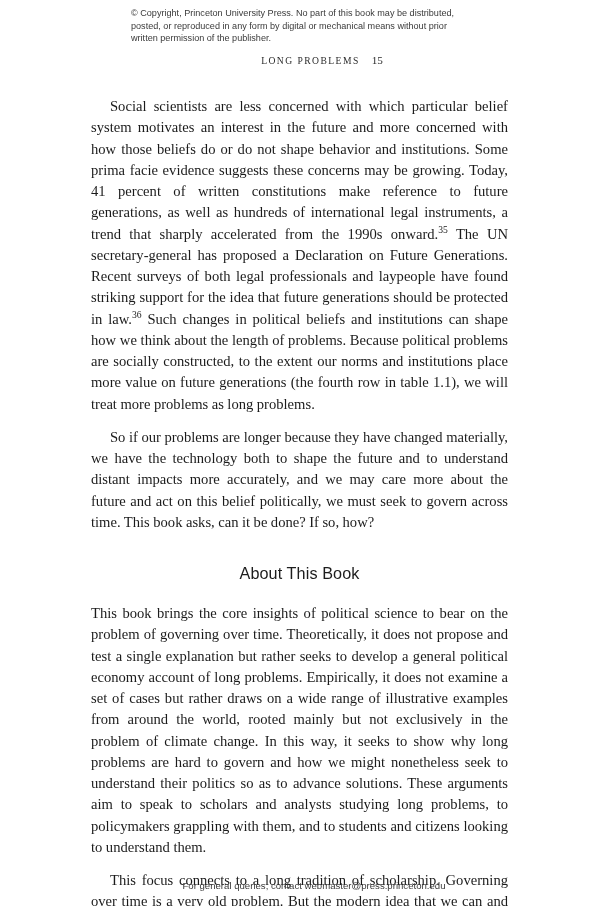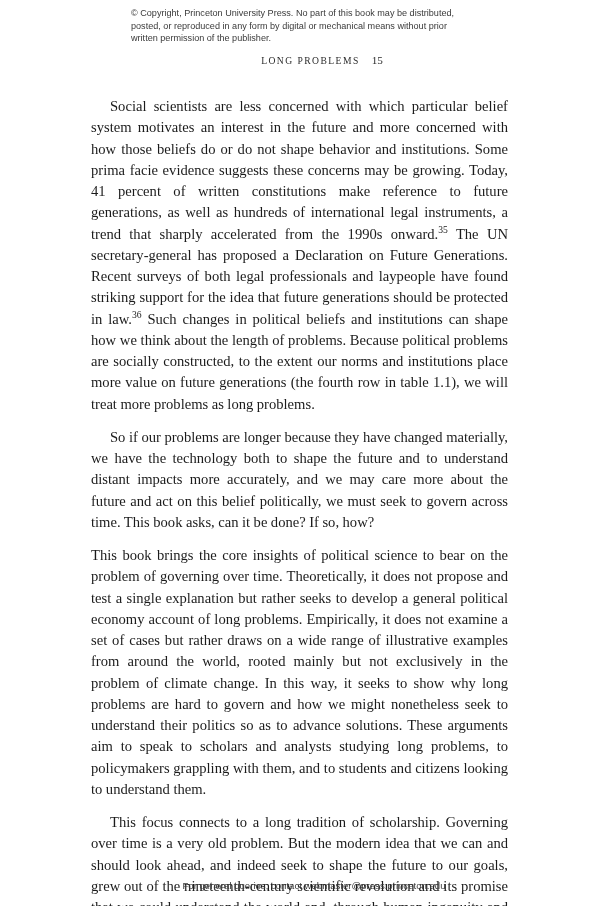--- a/index.html
+++ b/index.html
@@ -120,20 +120,23 @@
   <div class="running-head">
     <span class="rh-title">Long Problems</span><span class="rh-folio">15</span>
   </div>
 
   <div class="text-column">
     <div id="body-paragraphs">
         <p class="body-par indent" id="par-social-scientists">Social scientists are less concerned with which particular belief system motivates an interest in the future and more concerned with how those beliefs do or do not shape behavior and institutions. Some prima facie evidence suggests these concerns may be growing. Today, 41 percent of written constitutions make reference to future generations, as well as hundreds of international legal instruments, a trend that sharply accelerated from the 1990s onward.<sup class="fn">35</sup> The UN secretary-general has proposed a Declaration on Future Generations. Recent surveys of both legal professionals and laypeople have found striking support for the idea that future generations should be protected in law.<sup class="fn">36</sup> Such changes in political beliefs and institutions can shape how we think about the length of problems. Because political problems are socially constructed, to the extent our norms and institutions place more value on future generations (the fourth row in table 1.1), we will treat more problems as long problems.</p>
         <p class="body-par indent" id="par-so-if-our-problems">So if our problems are longer because they have changed materially, we have the technology both to shape the future and to understand distant impacts more accurately, and we may care more about the future and act on this belief politically, we must seek to govern across time. This book asks, can it be done? If so, how?</p>
       </div>
 
+    <div class="heading-block">
+      <h2 class="section-heading">About This Book</h2>
+    </div>
 
     <div id="section-paragraphs">
         <p class="body-par" id="par-this-book-brings">This book brings the core insights of political science to bear on the problem of governing over time. Theoretically, it does not propose and test a single explanation but rather seeks to develop a general political economy account of long problems. Empirically, it does not examine a set of cases but rather draws on a wide range of illustrative examples from around the world, rooted mainly but not exclusively in the problem of climate change. In this way, it seeks to show why long problems are hard to govern and how we might nonetheless seek to understand their politics so as to advance solutions. These arguments aim to speak to scholars and analysts studying long problems, to policymakers grappling with them, and to students and citizens looking to understand them.</p>
         <p class="body-par indent" id="par-this-focus-connects">This focus connects to a long tradition of scholarship. Governing over time is a very old problem. But the modern idea that we can and should look ahead, and indeed seek to shape the future to our goals, grew out of the nineteenth-century scientific revolution and its promise that we could understand the world and, through human ingenuity and agency, forge some kind of “progress.”<sup class="fn">37</sup> Later twentieth-century ideas on modernization rekindled this interest in understanding and shaping or even planning the future, just as reactions</p>
       </div>
   </div>
 
   <div class="page-footer">For general queries, contact webmaster@press.princeton.edu</div>
 
 </div>

